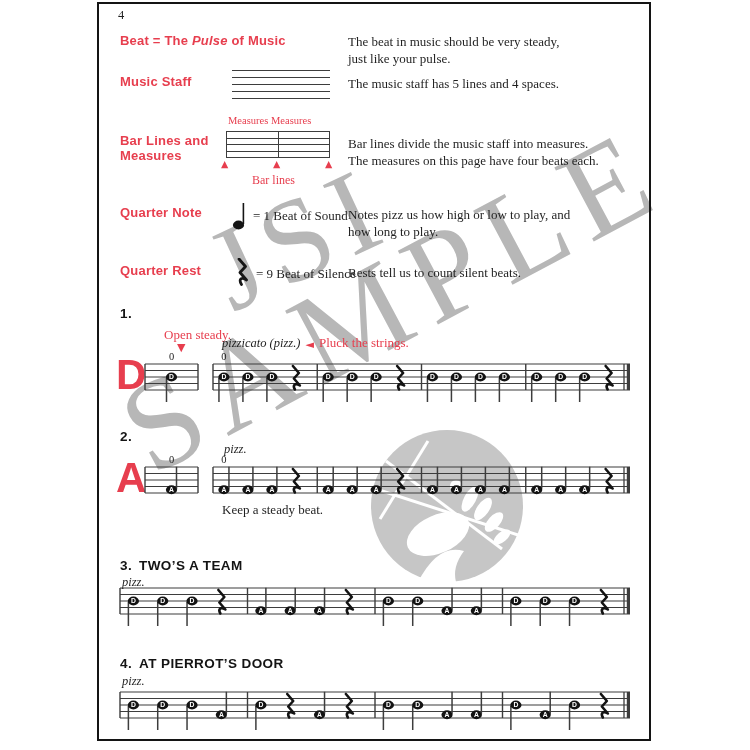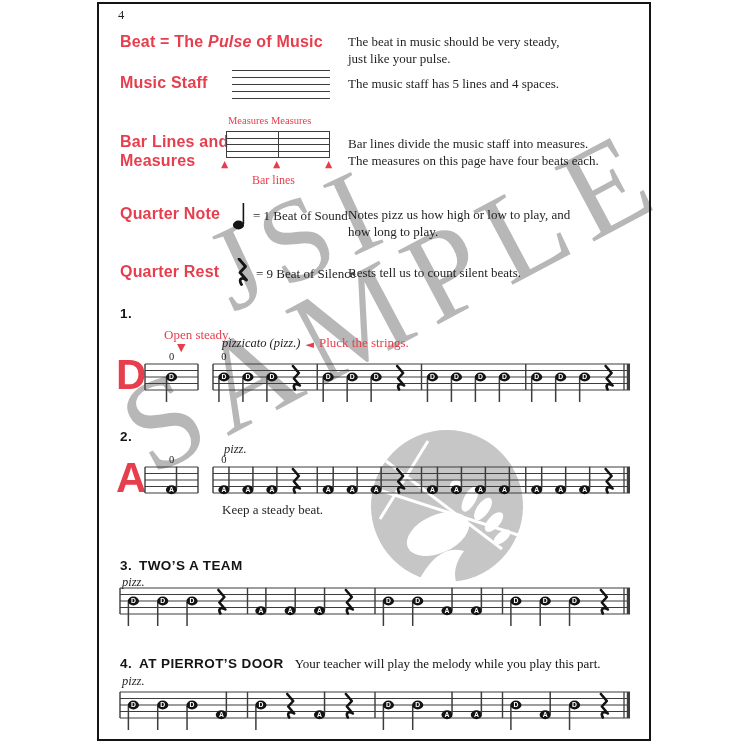--- a/index.html
+++ b/index.html
@@ -1,21 +1,21 @@
 <!DOCTYPE html>
 <html><head>
 <meta charset="utf-8">
 <style>
   *{margin:0;padding:0;box-sizing:border-box}
   html,body{width:750px;height:750px;background:#ffffff}
   body{position:relative;overflow:hidden;font-family:"Liberation Serif",serif;color:#1f1f1f}
   .abs{position:absolute}
   .frame{left:97px;top:2px;width:554px;height:739px;border:2px solid #141414;z-index:3;pointer-events:none}
   .pagenum{left:118px;top:8px;font-size:12.5px;z-index:2}
-  .term{font-family:"Liberation Sans",sans-serif;font-weight:bold;font-size:16px;color:#e73e4e;
+  .term{font-family:"Liberation Sans",sans-serif;font-weight:bold;font-size:13px;color:#e73e4e;
         letter-spacing:.2px;white-space:pre-line;line-height:1.16;z-index:2}
   .desc{font-size:13px;line-height:1.28;white-space:pre-line;width:300px;z-index:2}
   .hlines5-7{background:
      linear-gradient(#3d3d3d,#3d3d3d) 0 0/100% 1.2px no-repeat,
      linear-gradient(#3d3d3d,#3d3d3d) 0 7px/100% 1.2px no-repeat,
      linear-gradient(#3d3d3d,#3d3d3d) 0 14px/100% 1.2px no-repeat,
      linear-gradient(#3d3d3d,#3d3d3d) 0 21px/100% 1.2px no-repeat,
      linear-gradient(#3d3d3d,#3d3d3d) 0 28px/100% 1.2px no-repeat;z-index:2}
   .hlines5-65{background:
      linear-gradient(#3d3d3d,#3d3d3d) 0 0/100% 1.2px no-repeat,
@@ -336,21 +336,20 @@
     <ellipse cx="474.5375" cy="29" rx="5.6" ry="4.4" fill="#131313"></ellipse>
     <text x="474.5375" y="31.4" text-anchor="middle" font-size="6.8" font-family="&quot;Liberation Sans&quot;,sans-serif" font-weight="bold" fill="#ffffff">D</text>
     <g transform="translate(498.3625,18)">
       <path d="M2.5 0 L8.5 7 L3.5 12.5 L9.5 19.5 C4.5 16.5 2 19 4.5 23.5" fill="none" stroke="#131313" stroke-width="2.6" stroke-linejoin="round" stroke-linecap="round"></path>
     </g>
   </svg>
 
 <div class="abs exhead" style="left:120px;top:656px">
   <span class="num">4.</span>
   <span>AT PIERROT’S DOOR</span>
-  <span class="exsub">Your teacher will play the melody while you play this part.</span>
 </div>
 <div class="abs pizz" style="left:122px;top:674px">pizz.</div>
 <svg class="staffsvg" style="left:100px;top:676px" width="540" height="72" viewBox="0 0 540 72">
     <line x1="20" y1="16" x2="530" y2="16" stroke="#3d3d3d" stroke-width="1.15"></line>
     <line x1="20" y1="22.5" x2="530" y2="22.5" stroke="#3d3d3d" stroke-width="1.15"></line>
     <line x1="20" y1="29" x2="530" y2="29" stroke="#3d3d3d" stroke-width="1.15"></line>
     <line x1="20" y1="35.5" x2="530" y2="35.5" stroke="#3d3d3d" stroke-width="1.15"></line>
     <line x1="20" y1="42" x2="530" y2="42" stroke="#3d3d3d" stroke-width="1.15"></line>
     <line x1="20" y1="16" x2="20" y2="42" stroke="#3d3d3d" stroke-width="1.4"></line>
     <line x1="147.5" y1="16" x2="147.5" y2="42" stroke="#3d3d3d" stroke-width="1.4"></line>

